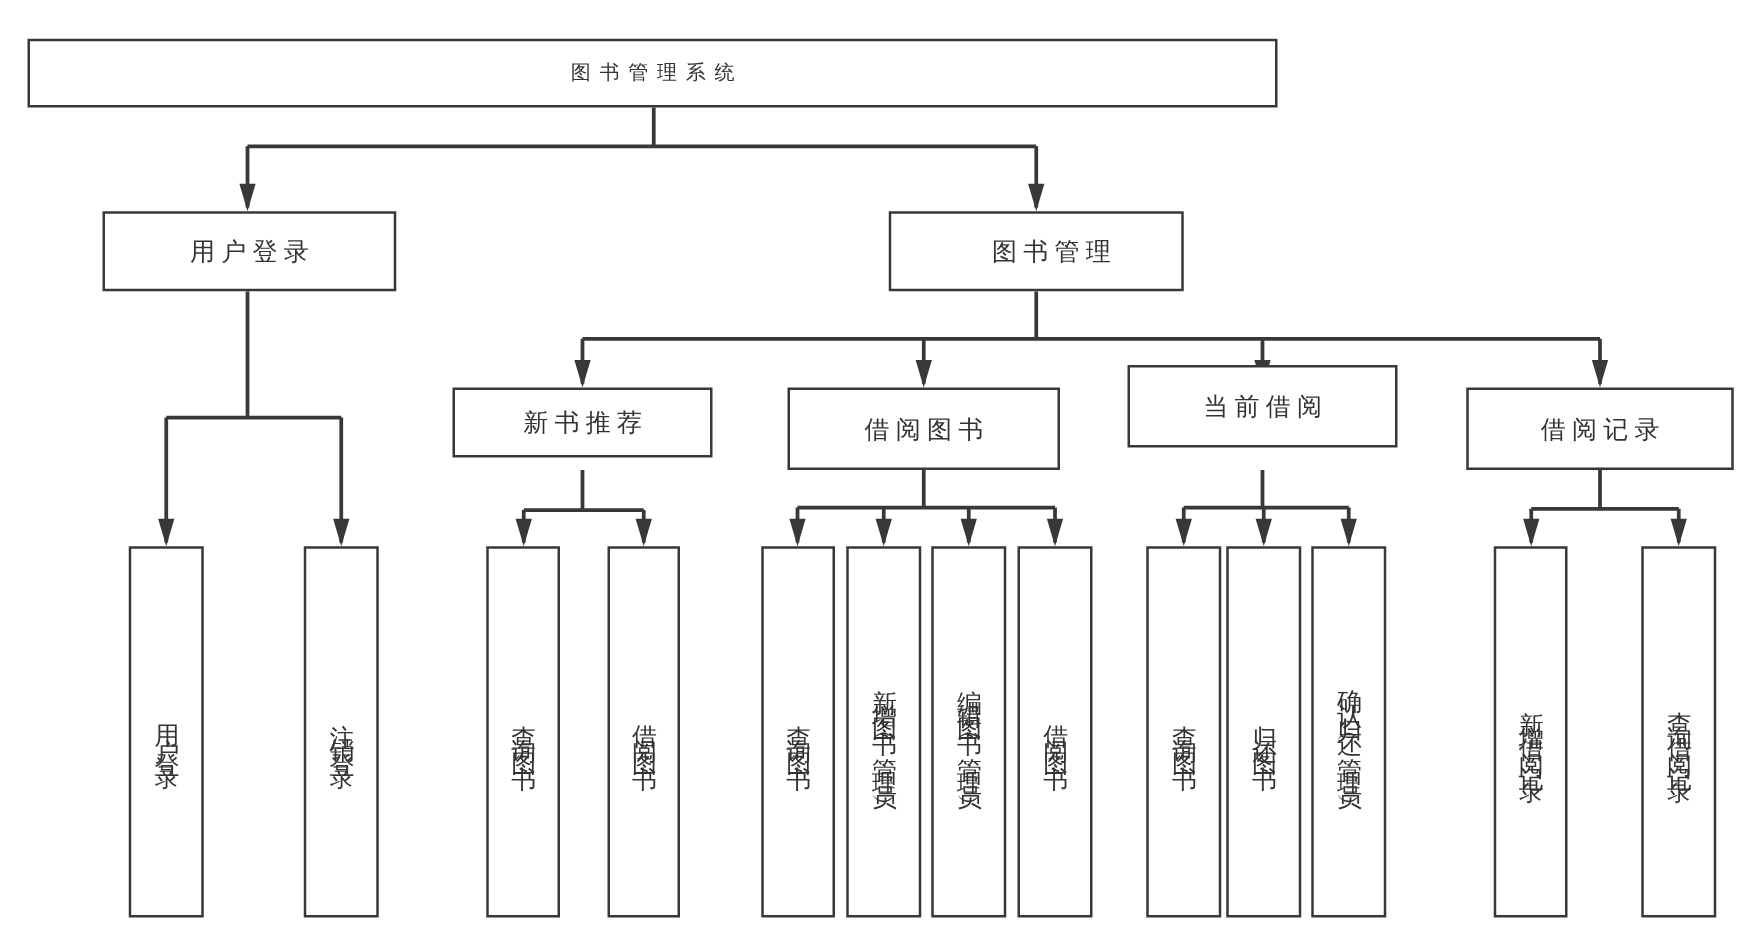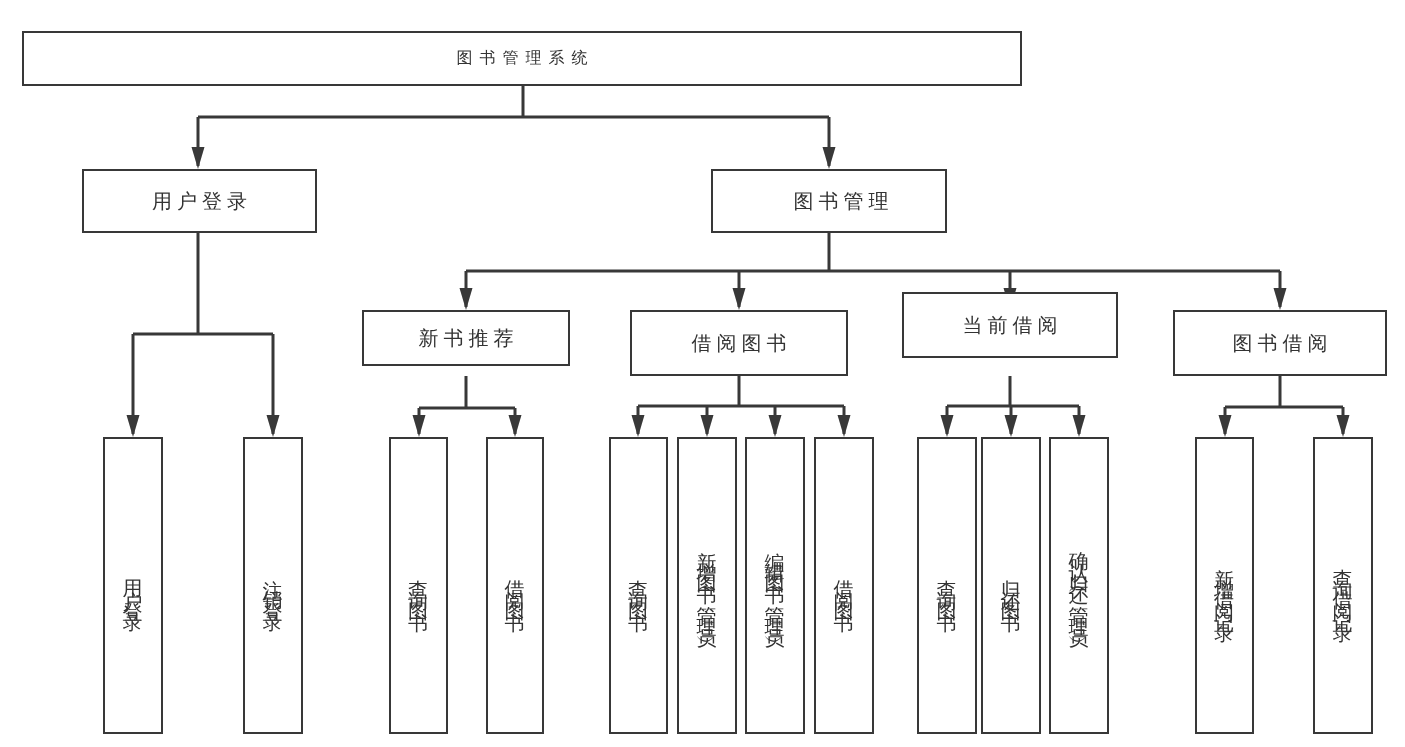--- a/index.html
+++ b/index.html
@@ -116,21 +116,21 @@
   </svg>
 
   <div class="node hbox root-box" style="left:22px; top:13px; width:1000px; height:55px;">图书管理系统</div>
 
   <div class="node hbox" style="left:82px; top:169px; width:235px; height:64px;">用户登录</div>
   <div class="node hbox" style="left:711px; top:169px; width:236px; height:64px;padding-left:24px;">图书管理</div>
 
   <div class="node hbox" style="left:362px; top:310px; width:208px; height:56px;">新书推荐</div>
   <div class="node hbox" style="left:630px; top:310px; width:218px; height:66px;">借阅图书</div>
   <div class="node hbox" style="left:902px; top:292px; width:216px; height:66px;">当前借阅</div>
-  <div class="node hbox" style="left:1173px; top:310px; width:214px; height:66px;">图书借阅</div>
+  <div class="node hbox" style="left:1173px; top:310px; width:214px; height:66px;">借阅记录</div>
 
   <div class="node vbox" style="left:103px; top:437px; width:60px; height:297px;">
     <span class="vtext">用户登录</span>
   </div>
   <div class="node vbox" style="left:243px; top:437px; width:60px; height:297px;">
     <span class="vtext">注销登录</span>
   </div>
 
   <div class="node vbox" style="left:389px; top:437px; width:59px; height:297px;">
     <span class="vtext">查询图书</span>

